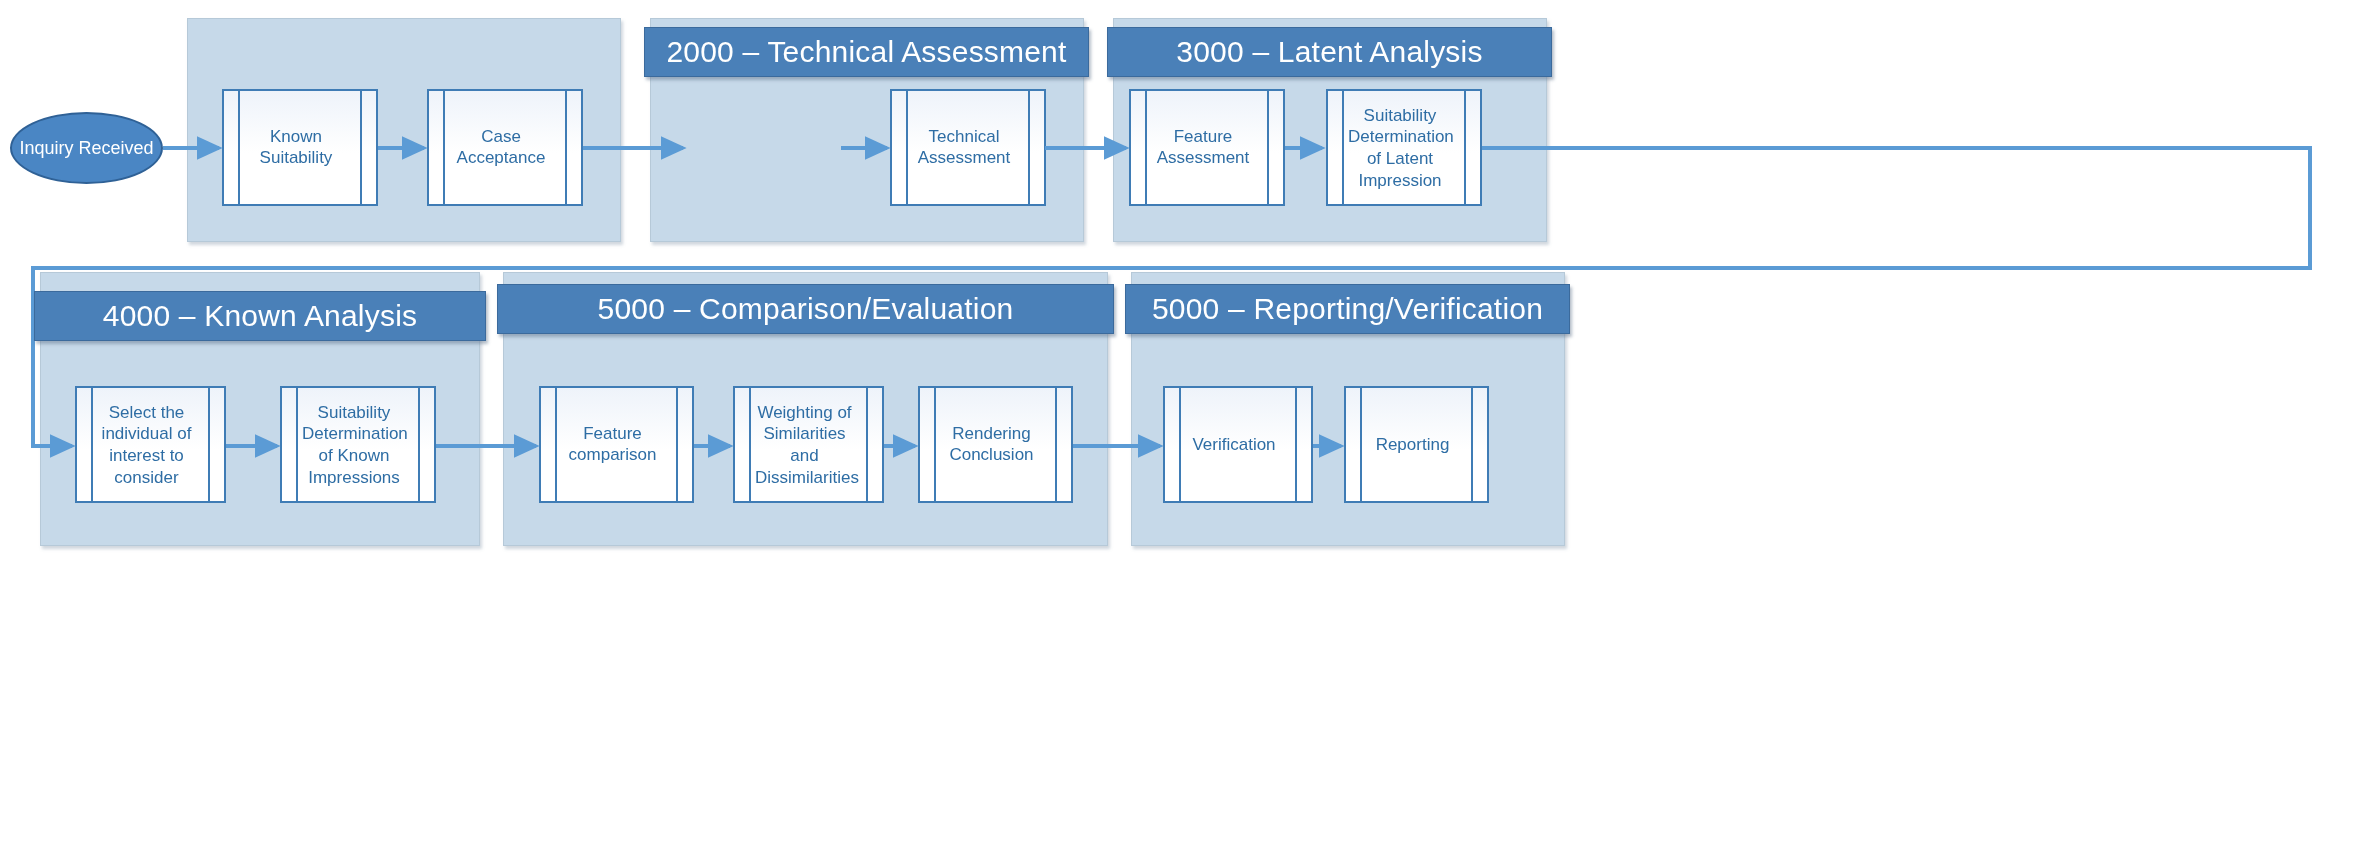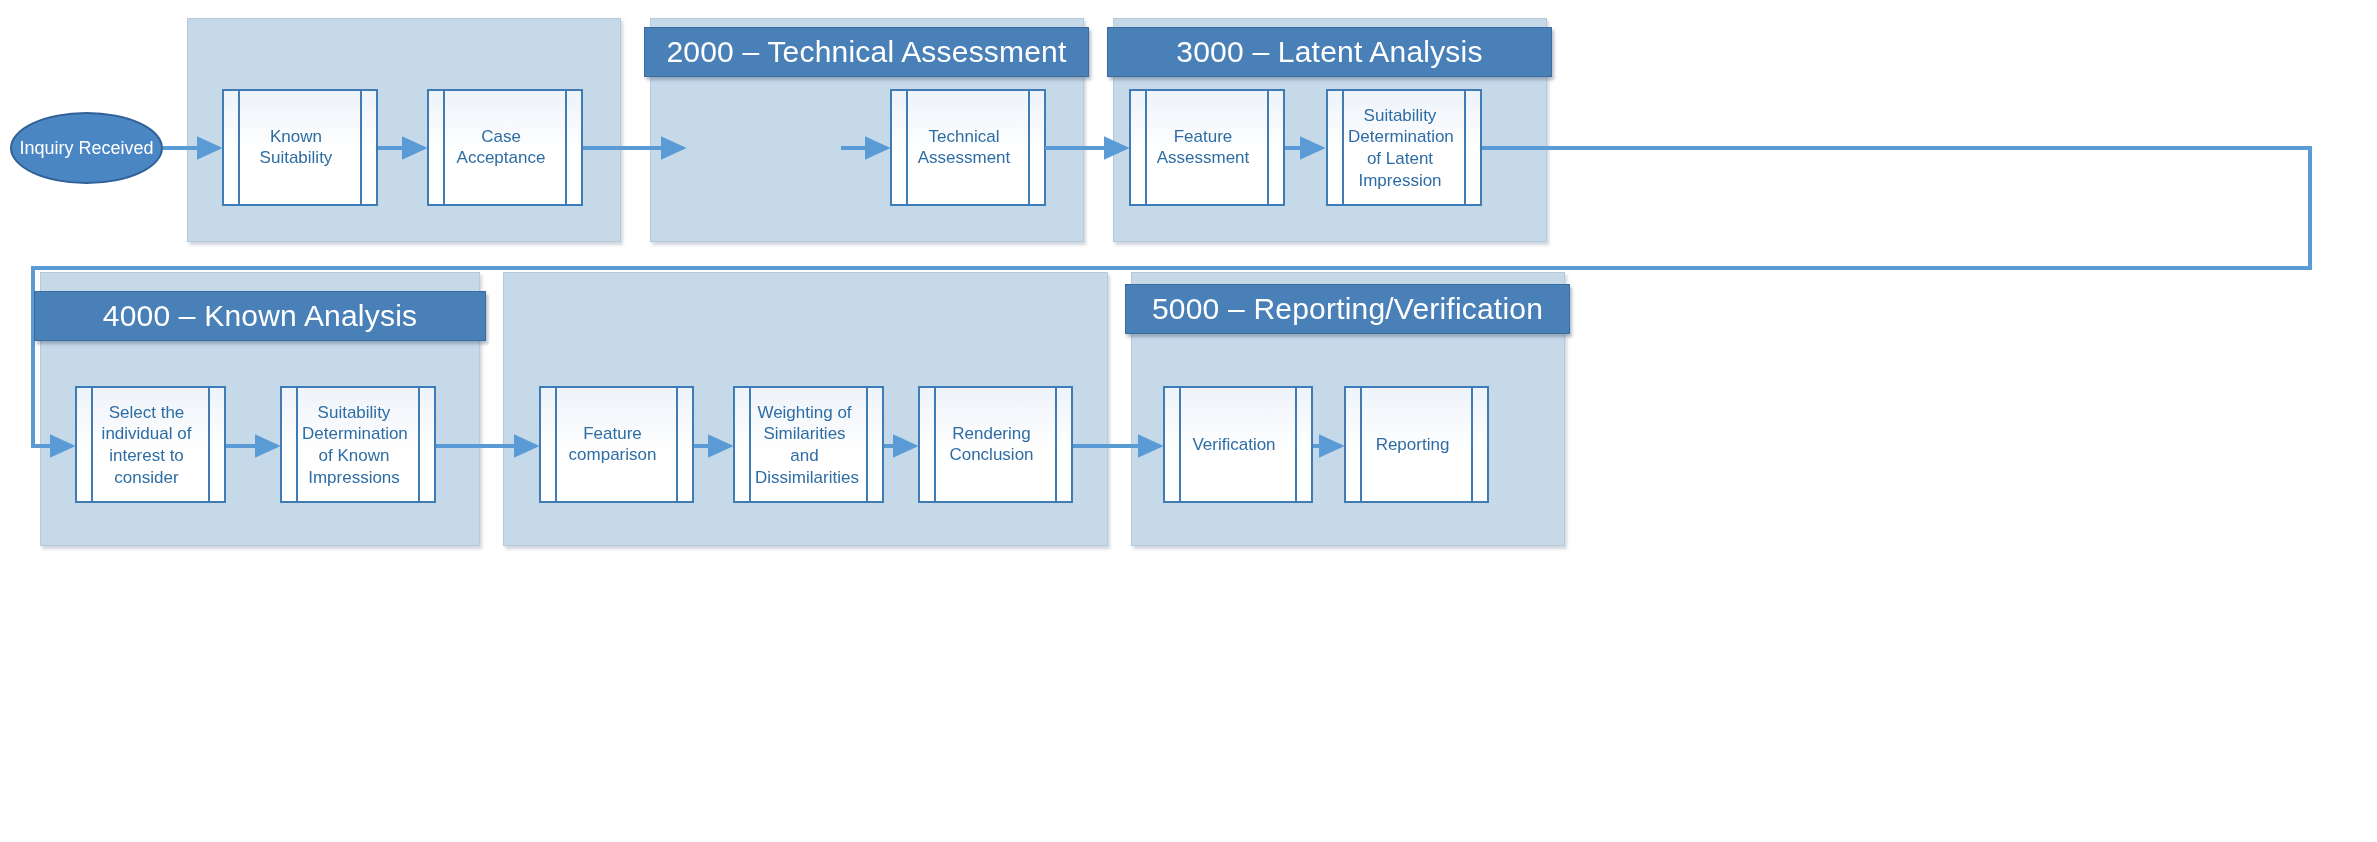--- a/index.html
+++ b/index.html
@@ -184,20 +184,21 @@
     <span class="label">Select the<br>individual of<br>interest to<br>consider</span>
   </div>
 
   <div class="node" style="left:280px; top:386px; width:156px; height:117px;">
     <span class="bar-l"></span>
     <span class="bar-r"></span>
     <span class="label">Suitability<br>Determination<br>of Known<br>Impressions</span>
   </div>
 
   <div class="group" style="left:503px; top:272px; width:603px; height:272px;"></div>
+  <div class="group-title" style="left:497px; top:284px; width:615px;">5000 – Comparison/Evaluation</div>
 
   <div class="node" style="left:539px; top:386px; width:155px; height:117px;">
     <span class="bar-l"></span>
     <span class="bar-r"></span>
     <span class="label">Feature<br>comparison</span>
   </div>
 
   <div class="node" style="left:733px; top:386px; width:151px; height:117px;">
     <span class="bar-l"></span>
     <span class="bar-r"></span>

